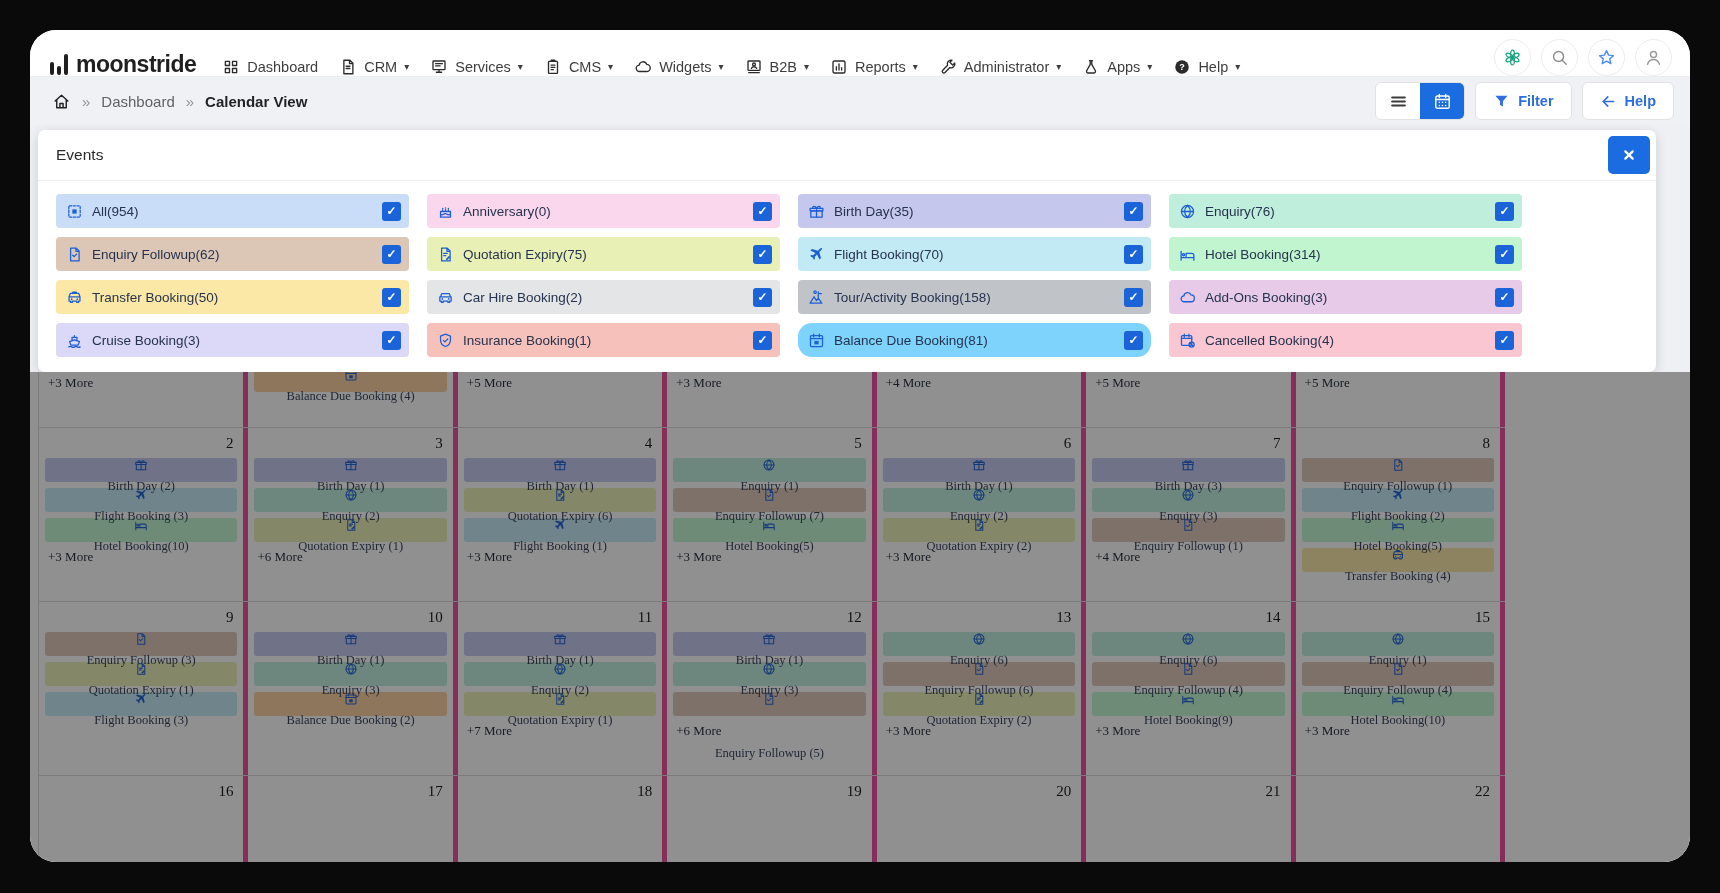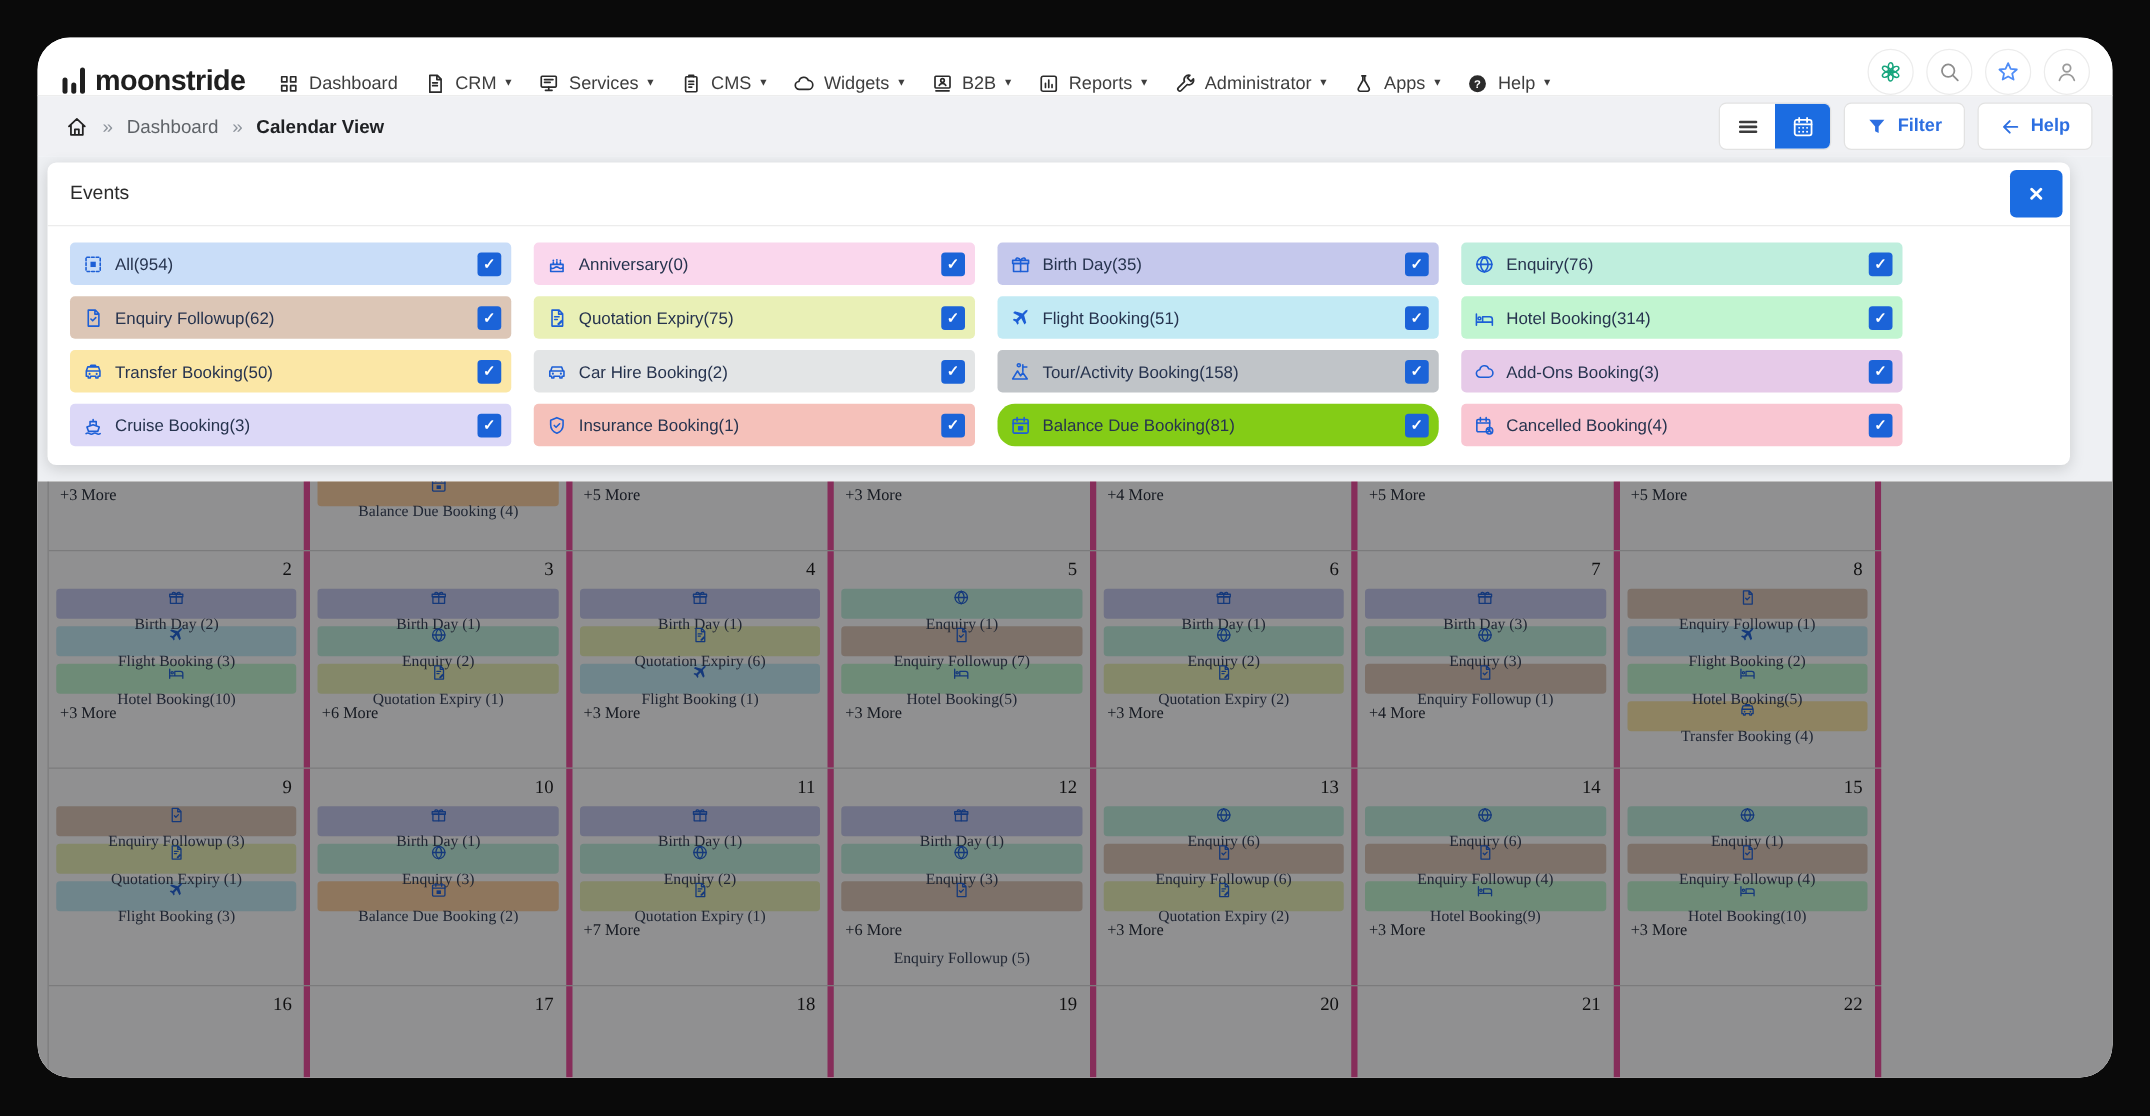--- a/index.html
+++ b/index.html
@@ -36,21 +36,21 @@
   .toolbar { margin-left:auto; display:flex; align-items:center; gap:10px; }
   .view-toggle { display:flex; background:#fff; border:1px solid #e2e2e2; border-radius:6px; overflow:hidden; height:38px; }
   .vt-btn { width:44px; display:flex; align-items:center; justify-content:center; color:#3c3c3c; cursor:pointer; }
   .vt-btn .icon { width:19px; height:19px; }
   .vt-btn.active { background:#1b6ce1; color:#fff; }
   .tb-btn { height:38px; background:#fff; border:1px solid #e2e2e2; border-radius:6px; color:#2d6fe1;
     display:flex; align-items:center; gap:8px; padding:0 17px; font-size:14.5px; font-weight:600; cursor:pointer; }
   .tb-btn .icon { width:17px; height:17px; }
 
   
-  .events-zone { flex:none; background:#eef0f3; padding:5px 34px 13px 8px; }
+  .events-zone { flex:none; background:#eef0f3; padding:5px 34px 0 8px; }
   .events-panel { background:#fff; border-radius:7px; box-shadow:0 3px 12px rgba(0,0,0,.15); }
   .events-header { display:flex; align-items:center; justify-content:space-between;
     padding:6px 6px 6px 18px; border-bottom:1px solid #ececec; }
   .events-title { font-size:15.5px; color:#2b2b2b; font-weight:500; }
   .close-btn { width:42px; height:38px; background:#1b6ce1; border-radius:5px; color:#fff;
     display:flex; align-items:center; justify-content:center; cursor:pointer; }
   .close-btn .icon { width:16px; height:16px; }
   .filters-grid { display:grid; grid-template-columns:repeat(4,353px); gap:9px 18px; padding:13px 0 15px 18px; }
   .filter-chip { height:34px; border-radius:4px; display:flex; align-items:center; gap:9px;
     padding:0 8px 0 10px; cursor:pointer; }
@@ -437,21 +437,21 @@
             <svg class="icon" viewBox="0 0 24 24">
               <use href="#document-edit-icon"></use>
             </svg>
             <span class="chip-label">Quotation Expiry(75)</span>
             <span class="chip-check">✓</span>
           </div>
           <div class="filter-chip" style="background: rgb(194, 234, 244);">
             <svg class="icon" viewBox="0 0 24 24">
               <use href="#plane-icon"></use>
             </svg>
-            <span class="chip-label">Flight Booking(51)</span>
+            <span class="chip-label">Flight Booking(70)</span>
             <span class="chip-check">✓</span>
           </div>
           <div class="filter-chip" style="background: rgb(193, 245, 208);">
             <svg class="icon" viewBox="0 0 24 24">
               <use href="#bed-icon"></use>
             </svg>
             <span class="chip-label">Hotel Booking(314)</span>
             <span class="chip-check">✓</span>
           </div>
           <div class="filter-chip" style="background: rgb(251, 231, 166);">
@@ -489,21 +489,21 @@
             <span class="chip-label">Cruise Booking(3)</span>
             <span class="chip-check">✓</span>
           </div>
           <div class="filter-chip" style="background: rgb(245, 193, 186);">
             <svg class="icon" viewBox="0 0 24 24">
               <use href="#shield-check-icon"></use>
             </svg>
             <span class="chip-label">Insurance Booking(1)</span>
             <span class="chip-check">✓</span>
           </div>
-          <div class="filter-chip" style="background: #84cc16; border-radius: 14px;">
+          <div class="filter-chip" style="background: #7dd3fc; border-radius: 14px;">
             <svg class="icon" viewBox="0 0 24 24">
               <use href="#calendar-square-icon"></use>
             </svg>
             <span class="chip-label">Balance Due Booking(81)</span>
             <span class="chip-check">✓</span>
           </div>
           <div class="filter-chip" style="background: rgb(249, 198, 210);">
             <svg class="icon" viewBox="0 0 24 24">
               <use href="#calendar-cancel-icon"></use>
             </svg>

